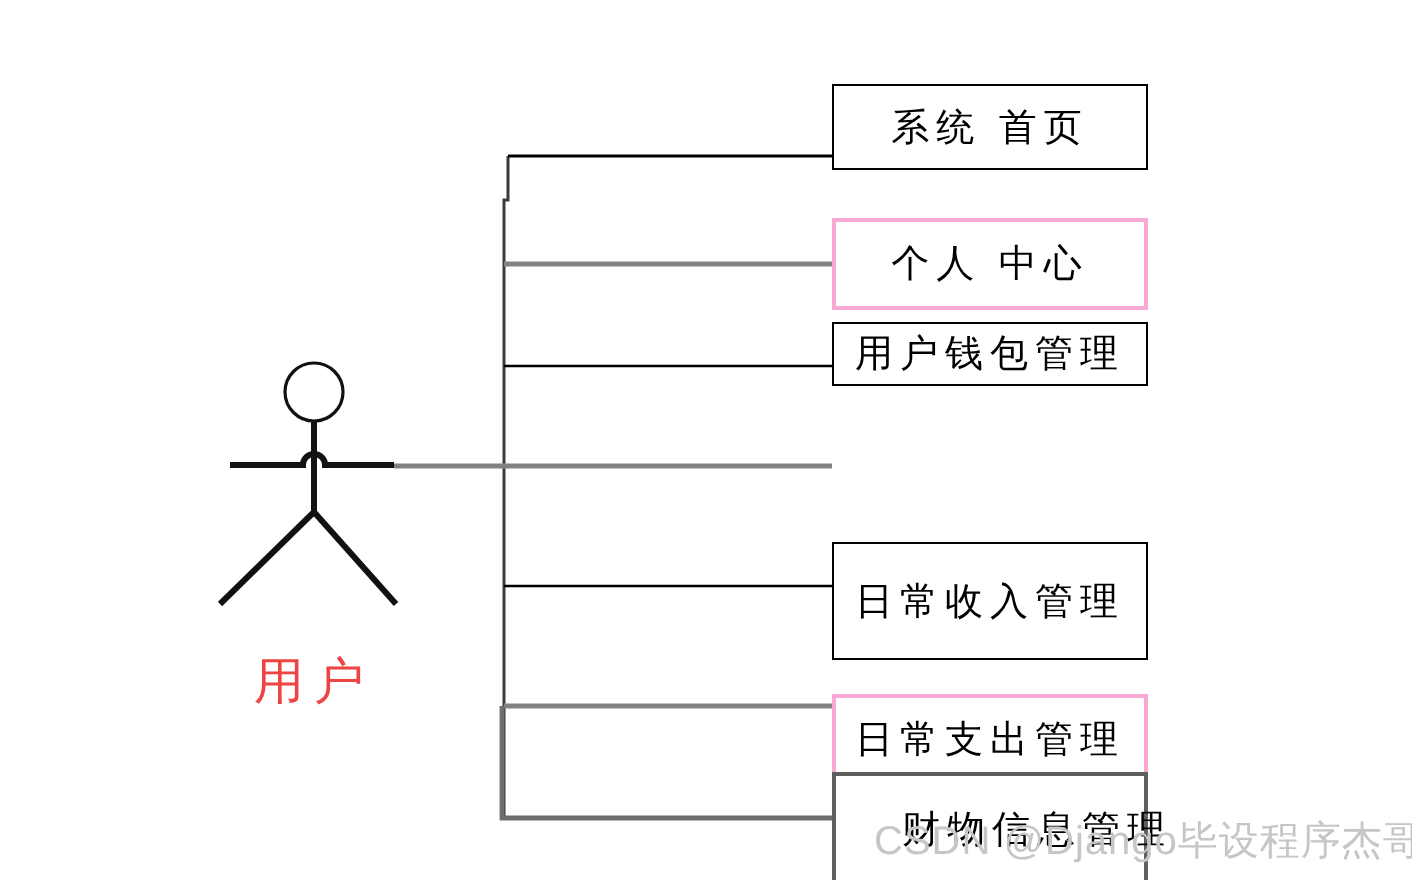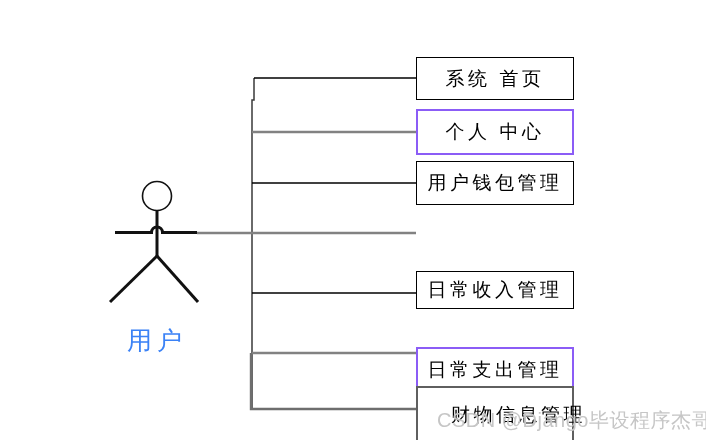--- a/index.html
+++ b/index.html
@@ -32,35 +32,35 @@
     align-items: center;
     justify-content: center;
     font-size: 19px;
     letter-spacing: 3.5px;
     color: #000000;
     white-space: pre;
     box-sizing: border-box;
     font-weight: 500;
   }
   .ucbox.alt {
-    border: 2px solid #8b5cf6;
+    border: 2px solid #f9a8d4;
   }
   .ucbox.dark {
     border: 2px solid #5f5f5f;
   }
   .actor-label {
     position: absolute;
     left: 102px;
     top: 324px;
     width: 110px;
     text-align: center;
     font-family: "Liberation Serif", serif;
     font-size: 25px;
     letter-spacing: 5px;
-    color: #3b82f6;
+    color: #ef4444;
   }
   .watermark {
     position: absolute;
     left: 437px;
     top: 407px;
     font-size: 20px;
     letter-spacing: 0.5px;
     color: #c6c6c6;
     white-space: pre;
     z-index: 5;
@@ -86,24 +86,24 @@
 
     <g fill="none" stroke="#111111">
       <circle cx="157" cy="196" r="14.5" stroke-width="1.6" fill="#ffffff"></circle>
       <line x1="157" y1="210.5" x2="157" y2="256" stroke-width="3"></line>
       <path d="M115,232.5 L151.5,232.5 A5.5,5.5 0 0 1 162.5,232.5 L197,232.5" stroke-width="3"></path>
       <line x1="157" y1="256" x2="110" y2="302" stroke-width="3"></line>
       <line x1="157" y1="256" x2="198" y2="302" stroke-width="3"></line>
     </g>
   </svg>
 
-  <div class="ucbox" style="top:57px;  height:43px;">系统 首页</div>
+  <div class="ucbox" style="top:42px;  height:43px;">系统 首页</div>
   <div class="ucbox alt" style="top:109px; height:46px;">个人 中心</div>
-  <div class="ucbox" style="top:161px; height:44px;">用户钱包管理</div>
-  <div class="ucbox" style="top:271px; height:38px;font-family:Liberation Serif, serif;">日常收入管理</div>
+  <div class="ucbox" style="top:161px; height:32px;">用户钱包管理</div>
+  <div class="ucbox" style="top:271px; height:59px;font-family:Liberation Serif, serif;">日常收入管理</div>
   <div class="ucbox alt" style="top:347px; height:46px;">日常支出管理</div>
   <div class="ucbox dark" style="top:386px; height:58px;padding-left:47px;">财物信息管理</div>
 
   <div class="actor-label">用户</div>
 
   <div class="watermark">CSDN @Django毕设程序杰哥</div>
 
 </div>
 
 </body></html>

